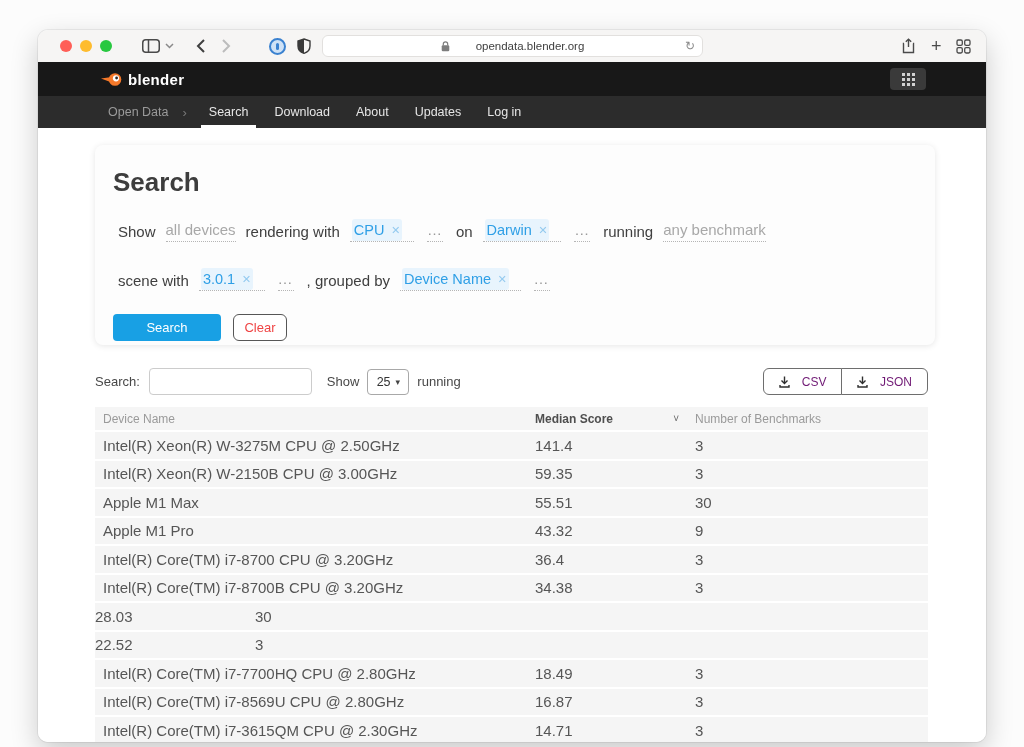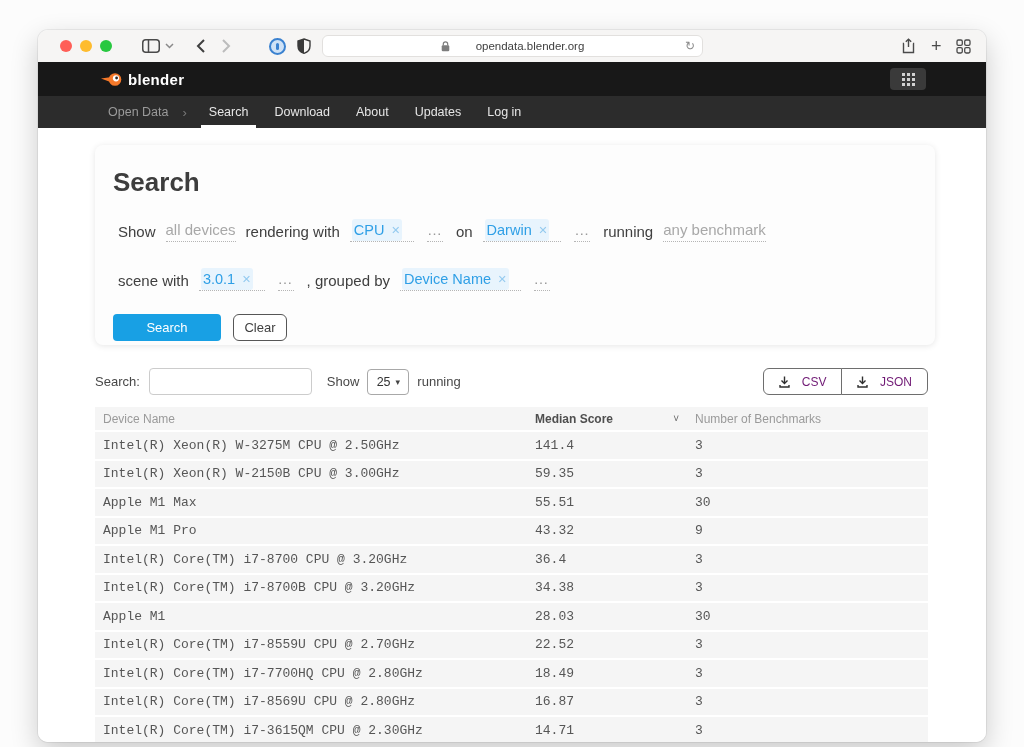--- a/index.html
+++ b/index.html
@@ -52,21 +52,21 @@
   .sentence { display:flex; align-items:center; margin-top:17px; font-size:15px; color:#3f3f3f; height:32px; }
   .sentence .w { margin:0 5px; white-space:pre; }
   .ph { color:#a8a8a8; border-bottom:1px dotted #b5b5b5; padding-bottom:3px; margin:0 5px; }
   .chip-wrap { border-bottom:1px dotted #b5b5b5; padding:0 12px 3px 2px; margin:0 5px; }
   .chip { background:#e8f4fd; color:#2e9fe6; font-size:14.5px; padding:3px 2px; border-radius:3px; white-space:nowrap; }
   .chip-x { color:#92c9ef; margin-left:7px; }
   .dots { color:#9a9a9a; border-bottom:1px dotted #b5b5b5; padding-bottom:3px; margin:0 8px; letter-spacing:1px; }
   .card-btns { margin-top:18px; display:flex; align-items:center; }
   .btn-search { width:108px; height:27px; background:#18a0e4; color:#fff; border:none; border-radius:4px; font-size:13px;
                 font-family:inherit; }
-  .btn-clear { width:54px; height:27px; margin-left:12px; background:#fff; color:#404040; border:1.5px solid #565656;
+  .btn-clear { width:54px; height:27px; margin-left:12px; background:#fff; color:#ef4444; border:1.5px solid #565656;
                border-radius:6px; font-size:13px; font-family:inherit; }
 
   .controls { position:absolute; left:57px; top:240px; width:833px; display:flex; align-items:center;justify-content:center; }
   .ctl-label { font-size:13px; color:#484848; }
   .tbl-search { width:163px; height:27px; margin-left:9px; border:1px solid #ccc; border-radius:4px; font-size:13px;
                 padding:0 8px; font-family:inherit; }
   .show-lbl { margin-left:15px; }
   .pagesize { margin-left:8px; width:42px; height:26px; border:1px solid #a8a8a8; border-radius:4px; background:#fff;
               display:flex; align-items:center; justify-content:center; gap:5px; font-size:12.5px; color:#333; }
   .pagesize .caret { font-size:9px; color:#444; }
@@ -79,21 +79,21 @@
 
   
   .table { position:absolute; left:57px; top:279px; width:833px; }
   .trow { display:flex; align-items:center; background:#f5f5f5; border-bottom:2px solid #fff; }
   .thead { height:25px; font-size:12px; color:#9a9a9a; }
   .c1 { width:440px; padding-left:8px; }
   .c2 { width:160px; display:flex; align-items:center; }
   .c3 { width:233px; }
   .thead .c2 { color:#4f4f4f; font-weight:bold; }
   .sort-caret { margin-left:auto; margin-right:16px; color:#666; font-weight:normal; font-size:10px; }
-  .tbody .trow { height:28.5px; font-family:Liberation Mono, monospace; font-size:13px; color:#565656; }
+  .tbody .trow { height:28.5px; font-family:Liberation Sans, sans-serif; font-size:15px; color:#565656; }
 </style>
 </head>
 <body>
 
 <div class="window">
 
   <div class="toolbar">
     <span class="tl r"></span>
     <span class="tl y"></span>
     <span class="tl g"></span>
@@ -314,26 +314,24 @@
           <span class="c1">Intel(R) Core(TM) i7-8700 CPU @ 3.20GHz</span>
           <span class="c2">36.4</span>
           <span class="c3">3</span>
         </div>
           <div class="trow">
           <span class="c1">Intel(R) Core(TM) i7-8700B CPU @ 3.20GHz</span>
           <span class="c2">34.38</span>
           <span class="c3">3</span>
         </div>
           <div class="trow">
-          <span class="c1">Apple M1</span>
           <span class="c2">28.03</span>
           <span class="c3">30</span>
         </div>
           <div class="trow">
-          <span class="c1">Intel(R) Core(TM) i7-8559U CPU @ 2.70GHz</span>
           <span class="c2">22.52</span>
           <span class="c3">3</span>
         </div>
           <div class="trow">
           <span class="c1">Intel(R) Core(TM) i7-7700HQ CPU @ 2.80GHz</span>
           <span class="c2">18.49</span>
           <span class="c3">3</span>
         </div>
           <div class="trow">
           <span class="c1">Intel(R) Core(TM) i7-8569U CPU @ 2.80GHz</span>

